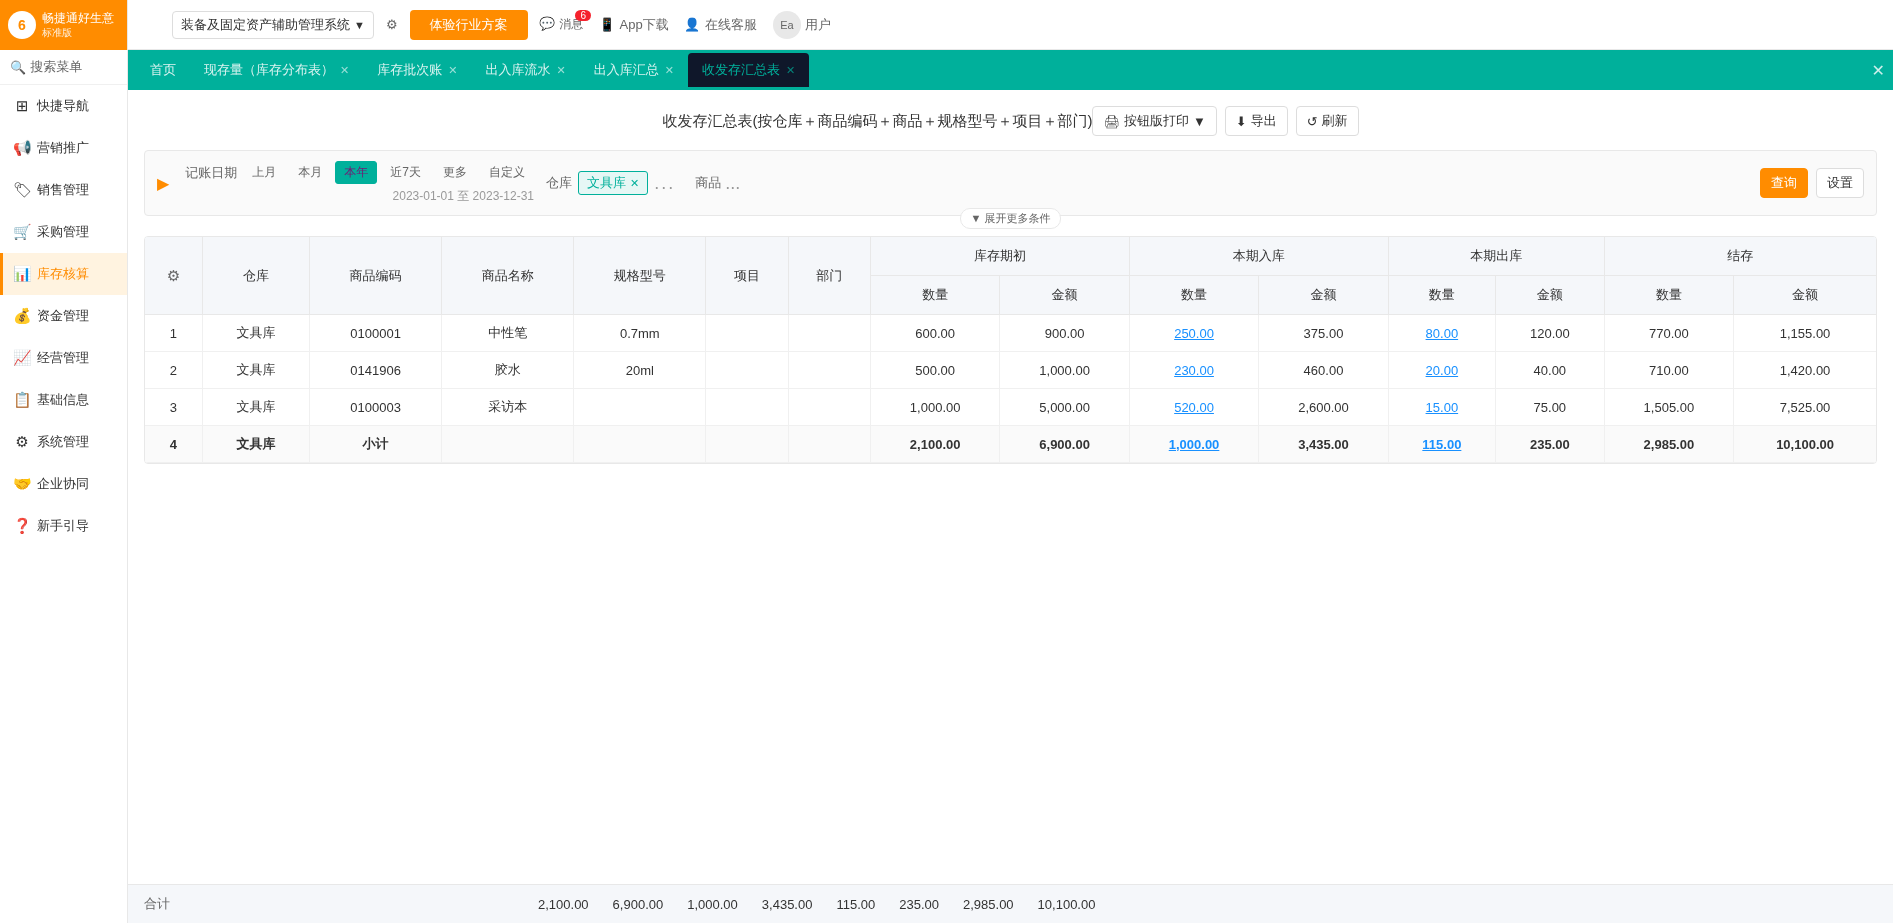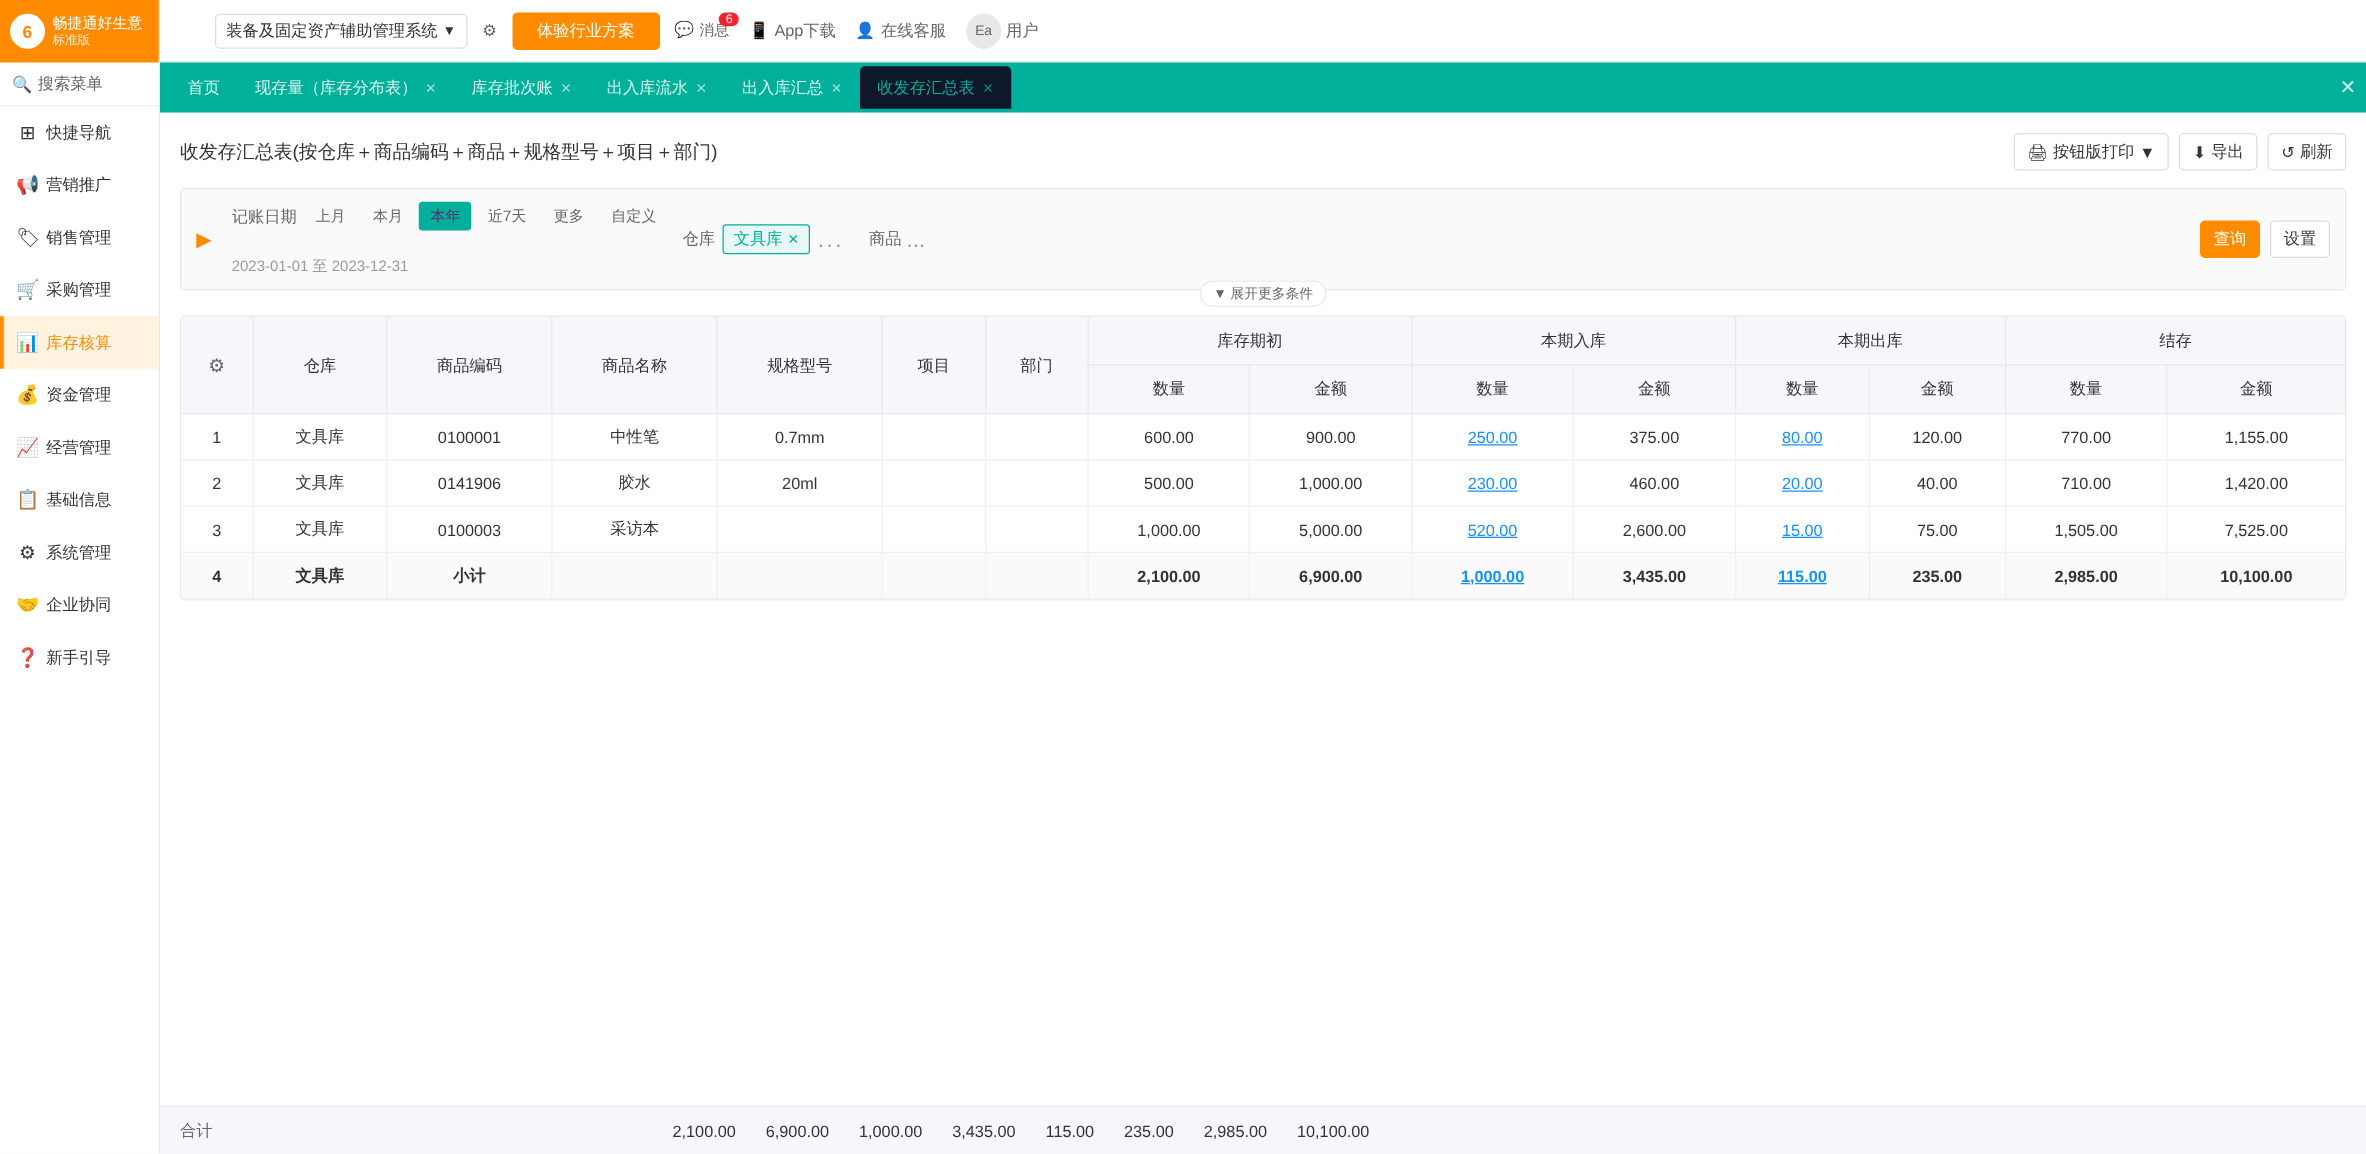--- a/index.html
+++ b/index.html
@@ -33,34 +33,34 @@
     .tab { display: flex; align-items: center; gap: 4px; padding: 8px 14px; color: rgba(255,255,255,0.85); cursor: pointer; font-size: 13px; border-radius: 4px 4px 0 0; white-space: nowrap; }
     .tab.active { background: #0f172a; color: #00b09b; font-weight: 500; }
     .tab-close { font-size: 11px; color: inherit; opacity: 0.7; margin-left: 2px; }
     .tabbar-close-btn { margin-left: auto; color: #fff; cursor: pointer; font-size: 16px; opacity: 0.8; }
 
     
     .content { flex: 1; overflow: auto; padding: 0; background: #f5f5f5; }
     .page-container { background: #fff; margin: 0; padding: 16px; min-height: 100%; }
 
     
-    .page-header { display: flex; align-items: center; justify-content: space-between; margin-bottom: 14px; }
+    .page-header { display: flex; align-items: center; justify-content: center; margin-bottom: 14px; }
     .page-title { font-size: 15px; font-weight: 500; color: #333; }
     .page-actions { display: flex; gap: 8px; align-items: center; }
     .action-btn { display: flex; align-items: center; gap: 4px; padding: 5px 10px; border: 1px solid #ddd; border-radius: 4px; background: #fff; cursor: pointer; font-size: 13px; color: #333; }
     .action-btn-primary { background: #ff8c00; color: #fff; border-color: #ff8c00; }
 
     
     .filter-bar { display: flex; align-items: center; gap: 12px; padding: 10px 12px; background: #fafafa; border: 1px solid #e8e8e8; border-radius: 4px; margin-bottom: 12px; position: relative; }
     .filter-toggle { color: #ff8c00; cursor: pointer; font-size: 16px; margin-right: 4px; }
     .filter-label { color: #666; font-size: 13px; }
     .filter-date-btns { display: flex; gap: 4px; align-items: center; }
     .date-btn { padding: 2px 8px; border-radius: 3px; cursor: pointer; font-size: 12px; border: 1px solid transparent; color: #666; }
     .date-btn.active { background: #00b09b; color: #701a75; border-color: #00b09b; }
-    .filter-date-range { font-size: 12px; color: #999; margin-top: 18px; }
+    .filter-date-range { font-size: 12px; color: #999; margin-top: 2px; text-align: right; }
     .filter-warehouse { display: flex; align-items: center; gap: 6px; }
     .filter-warehouse-label { color: #666; font-size: 13px; }
     .warehouse-tag { display: flex; align-items: center; gap: 4px; background: #e6f7f5; color: #00b09b; border: 1px solid #00b09b; border-radius: 3px; padding: 2px 8px; font-size: 13px; }
     .warehouse-tag-close { cursor: pointer; font-size: 11px; }
     .filter-more { color: #999; cursor: pointer; font-size: 18px; letter-spacing: 2px; }
     .filter-goods-label { color: #666; font-size: 13px; }
     .filter-goods-more { color: #999; cursor: pointer; font-size: 18px; }
     .expand-btn { position: absolute; bottom: -14px; left: 50%; transform: translateX(-50%); background: #fff; border: 1px solid #e8e8e8; border-radius: 10px; padding: 2px 10px; font-size: 11px; color: #666; cursor: pointer; white-space: nowrap; z-index: 1; }
 
     

